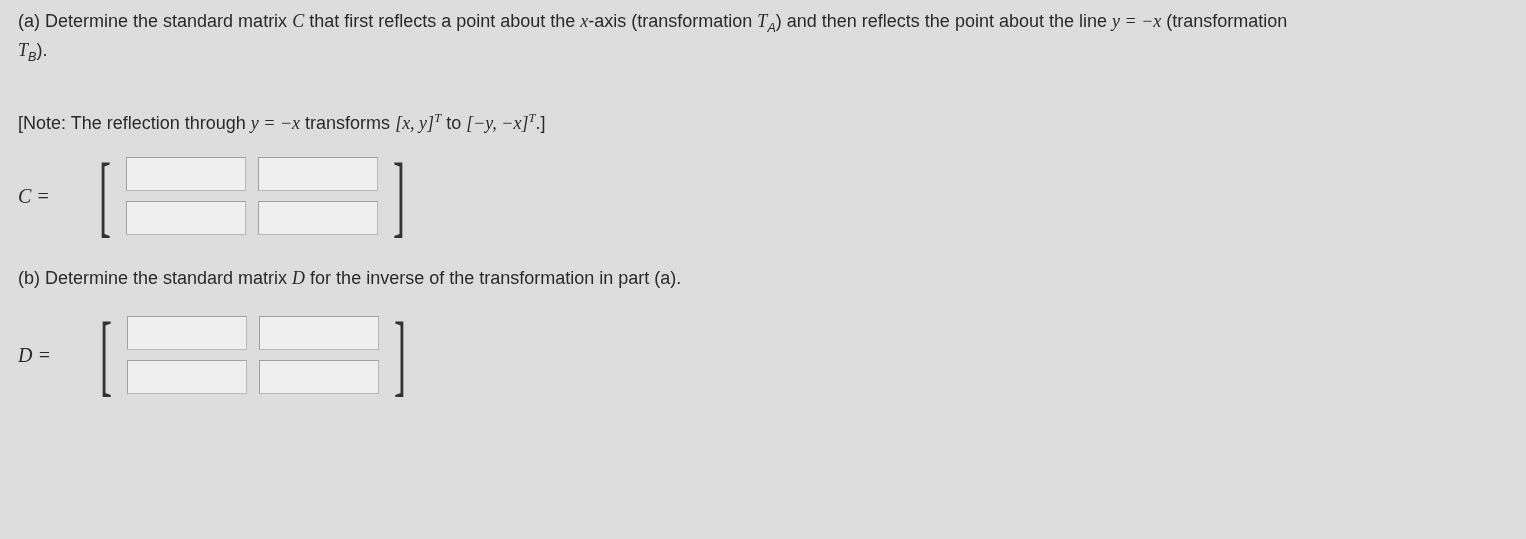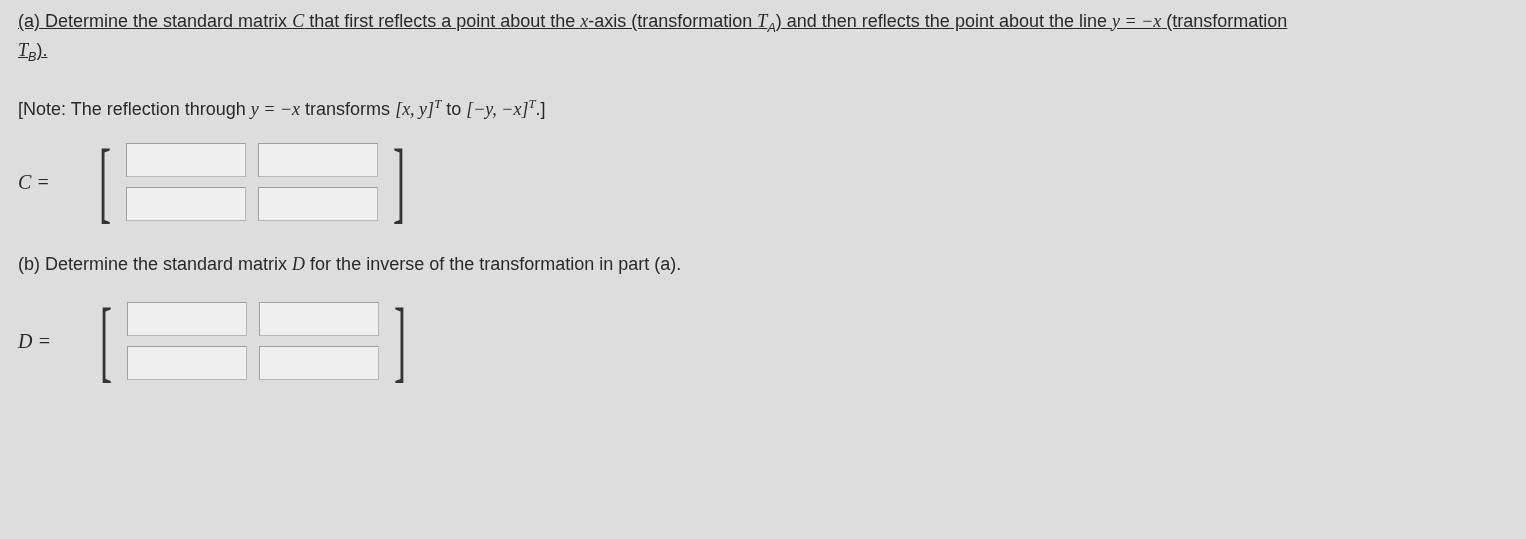--- a/index.html
+++ b/index.html
@@ -12,38 +12,37 @@
       background: #dcdddc;
       width: 1526px;
       height: 539px;
       padding: 8px 18px;
       color: #2a2a2a;
       font-size: 18px;
       line-height: 1.5;
     }
     .problem-text {
       margin-bottom: 16px;
-      text-decoration: underline;
     }
     .math {
       font-family: 'Times New Roman', serif;
       font-style: italic;
     }
     .sub {
       font-size: 0.7em;
       vertical-align: sub;
       font-style: italic;
     }
     .sup {
       font-size: 0.7em;
       vertical-align: super;
       font-style: italic;
     }
     .note {
-      margin-top: 28px;
+      margin-top: 42px;
       margin-bottom: 20px;
     }
     .matrix-row {
       display: flex;
       align-items: center;
       margin: 12px 0 30px 0;
     }
     .matrix-label {
       font-family: 'Times New Roman', serif;
       font-style: italic;

